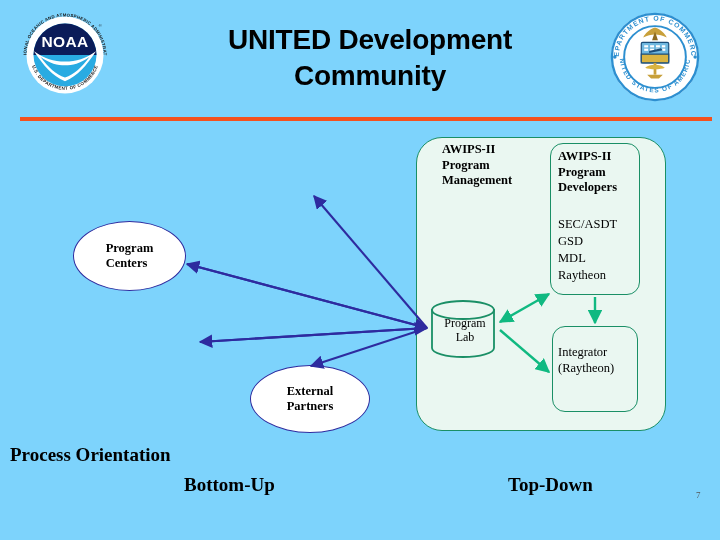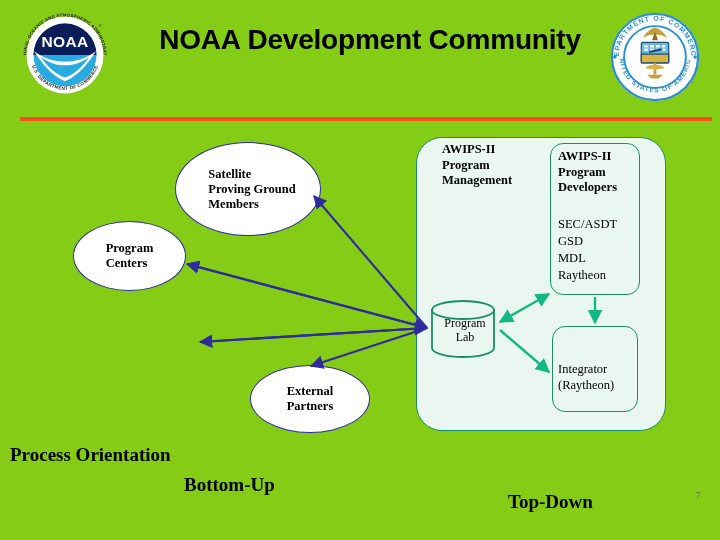--- a/index.html
+++ b/index.html
@@ -10,21 +10,21 @@
     width: 720px;
     height: 540px;
     background: #ffffff;
     font-family: "Liberation Serif", serif;
     overflow: hidden;
   }
   #slide {
     position: relative;
     width: 720px;
     height: 540px;
-    background: #84cc16;
+    background: #7dd3fc;
   }
 
   
   #noaa-logo {
     position: absolute;
     left: 18px;
     top: 8px;
     width: 94px;
     height: 94px;
   }
@@ -165,21 +165,20 @@
   #integrator-label {
     position: absolute;
     left: 558px;
     top: 345px;
     width: 80px;
     font-family: "Liberation Serif", serif;
     font-size: 12.5px;
     line-height: 15.5px;
     color: #000000;
     white-space: pre-line;
-    margin-top: 17px;
   }
 
   
   #virtual-lab {
     position: absolute;
     left: 430px;
     top: 300px;
     width: 66px;
     height: 58px;
   }
@@ -208,21 +207,21 @@
   .foot {
     position: absolute;
     font-family: "Liberation Serif", serif;
     font-size: 19px;
     color: #000000;
     white-space: nowrap;
     font-weight: bold;
   }
   #label-process { left: 10px; top: 444px; }
   #label-bottomup { left: 152px; top: 474px; margin-left: 32px; }
-  #label-topdown { left: 508px; top: 474px; margin-top: 17px; }
+  #label-topdown { left: 508px; top: 474px; }
   #page-number {
     position: absolute;
     left: 696px;
     top: 490px;
     font-family: "Liberation Serif", serif;
     font-size: 9px;
     color: #555555;
   }
 </style>
 </head>
@@ -283,21 +282,21 @@
         <rect x="51" y="41.5" width="4" height="2.2"></rect>
           <rect x="57" y="41.5" width="3.5" height="2.2"></rect>
       </g>
       <path d="M 44,44 L 56,41 L 58,43 L 44,46 Z" fill="#1B4E7A"></path>
       <rect x="48.6" y="56" width="2.8" height="12" fill="#C8A03A"></rect>
       <path d="M 42,68 L 58,68 L 54,72 L 46,72 Z" fill="#C8A03A"></path>
       <path d="M 40,61 C 44,57 56,57 60,61 C 56,63 44,63 40,61 Z" fill="#D9B441"></path>
     </svg>
   </div>
 
-  <div id="slide-title">NOAA Development
+  <div id="slide-title">UNITED Development
 Community</div>
   <div id="header-rule"></div>
 
   <div id="program-panel"></div>
   <div id="panel-title">AWIPS-II
 Program
 Management</div>
 
   <div id="developers-box"></div>
   <div id="developers-title">AWIPS-II
@@ -314,25 +313,20 @@
 
   <div id="virtual-lab">
     <svg viewBox="0 0 66 58" width="66" height="58" aria-hidden="true">
       <path d="M 2,10 L 2,48 A 31,9 0 0 0 64,48 L 64,10 Z" fill="#eaf7f1" stroke="#1a8f66" stroke-width="1.8"></path>
       <ellipse cx="33" cy="10" rx="31" ry="9" fill="#eaf7f1" stroke="#1a8f66" stroke-width="1.8"></ellipse>
     </svg>
   </div>
   <div id="vl-label">Program
 Lab</div>
 
-  <div class="ellipse" id="ellipse-satellite">
-    <span class="etext">Satellite
-Proving Ground
-Members</span>
-  </div>
   <div class="ellipse" id="ellipse-national">
     <span class="etext">Program
 Centers</span>
   </div>
   <div class="ellipse" id="ellipse-external">
     <span class="etext">External
 Partners</span>
   </div>
 
   <svg id="arrows-navy" aria-hidden="true">

